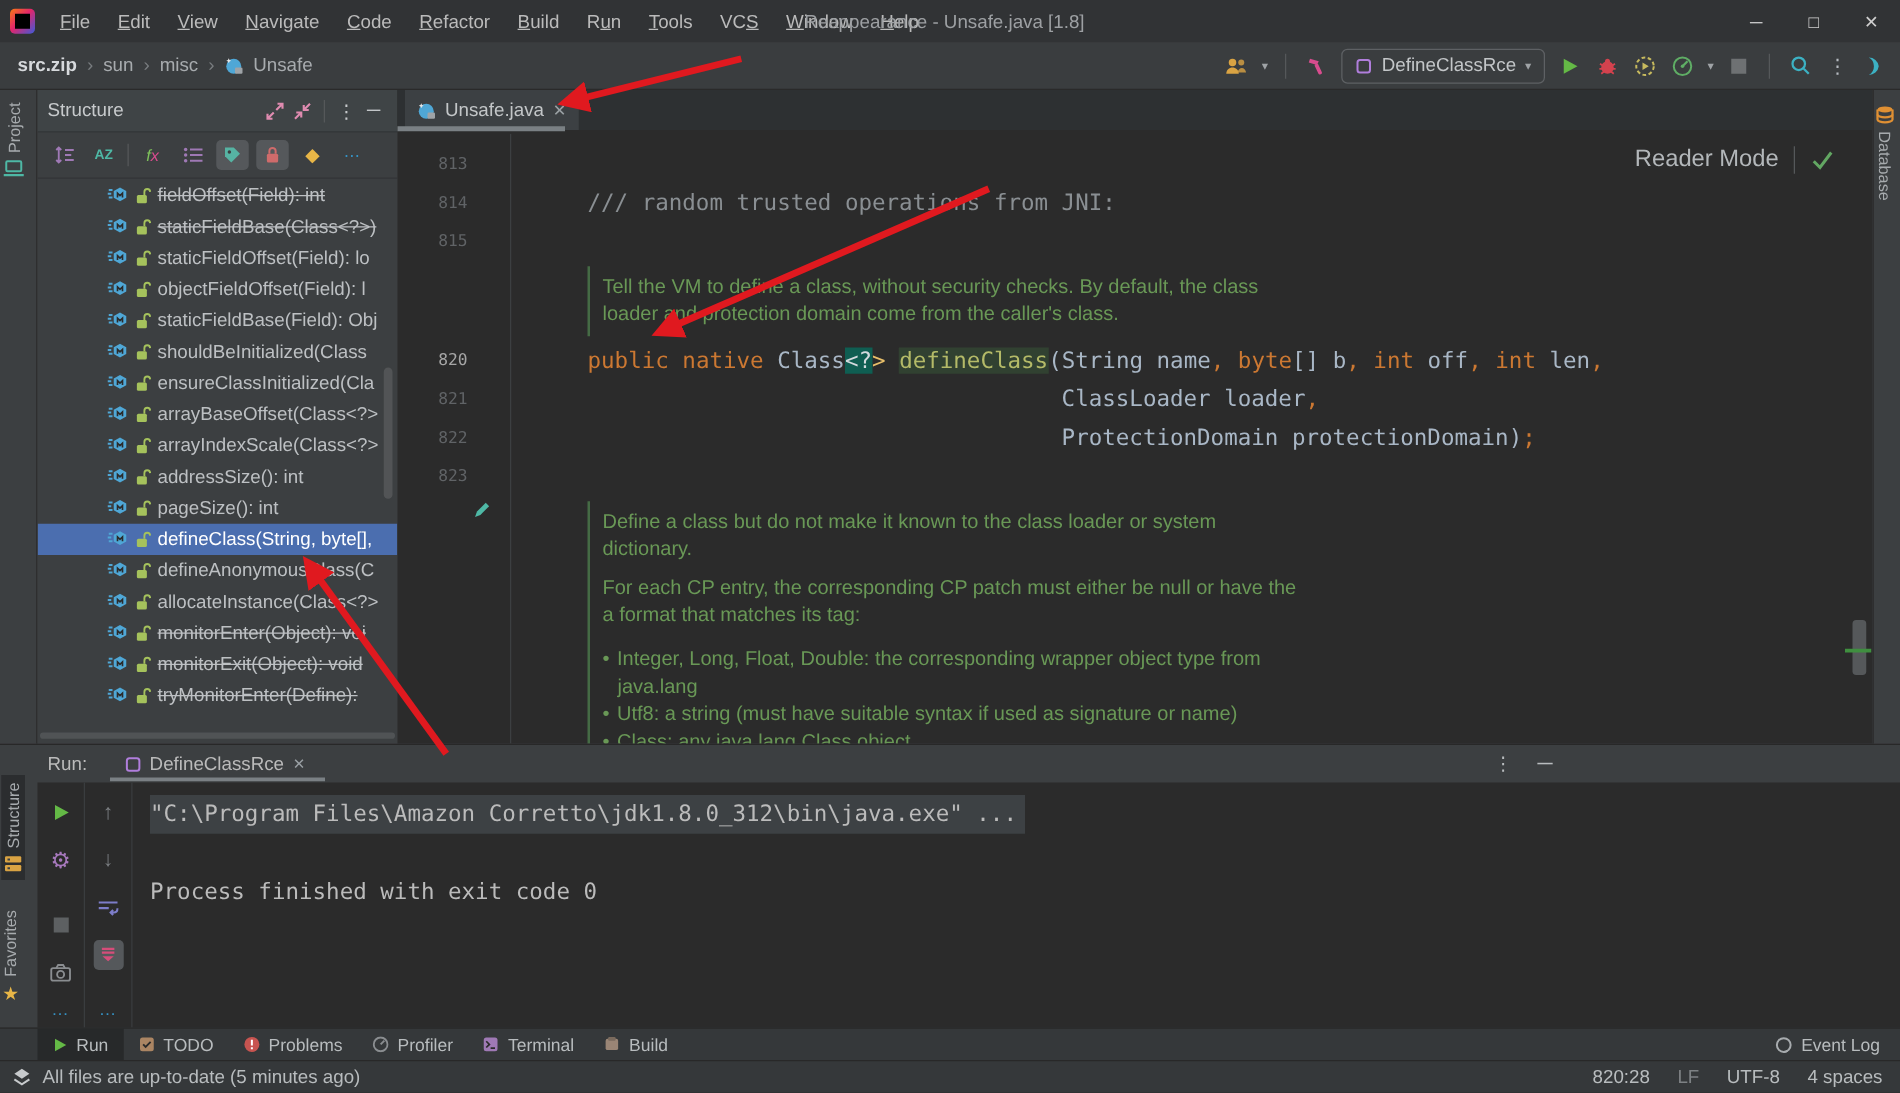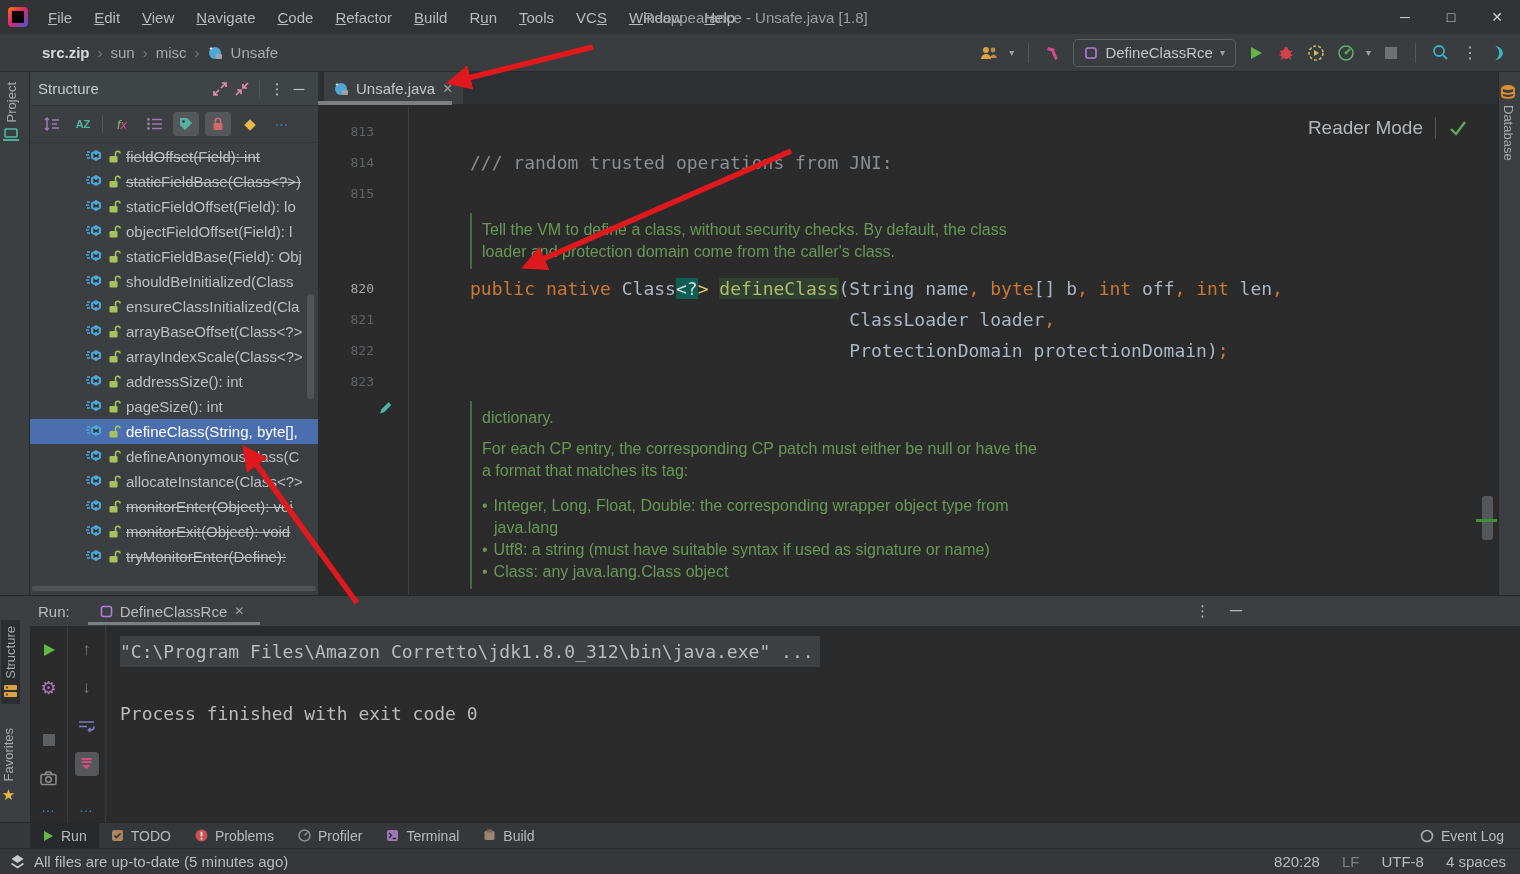--- a/index.html
+++ b/index.html
@@ -16,21 +16,21 @@
   #menubar { display:flex; gap:2px; }
   .menu-item { padding:4px 10px; cursor:default; }
   .menu-item u { text-decoration:underline; }
   #win-title { position:absolute; left:50%; transform:translateX(-52%); color:#9da0a3; }
   #win-controls { position:absolute; right:0; top:0; height:34px; display:flex; }
   .win-btn { width:46px; height:34px; display:flex; align-items:center; justify-content:center;
     color:#cfcfcf; font-size:14px; }
 
   
   #toprow { position:absolute; left:0; top:34px; width:1520px; height:38px; background:#3a3d3f;
-    border-bottom:1px solid #2a2a2a; display:flex; align-items:center; color:#bbbbbb; font-size:15px;padding-left:28px; }
+    border-bottom:1px solid #2a2a2a; display:flex; align-items:center; color:#bbbbbb; font-size:15px; }
   #breadcrumbs { display:flex; align-items:center; margin-left:14px; gap:8px; }
   .crumb { color:#a7abae; }
   .crumb.first { color:#d6d9dc; font-weight:bold; }
   .crumb-sep { color:#787c7f; }
   #toolbar-right { position:absolute; right:10px; display:flex; align-items:center; gap:10px; }
   .tb-icon { width:20px; height:20px; display:flex; align-items:center; justify-content:center; }
   .tb-divider { width:1px; height:20px; background:#55585a; margin:0 4px; }
   #run-combo { display:flex; align-items:center; gap:7px; border:1px solid #5e6164; border-radius:5px;
     height:28px; padding:0 10px; color:#c3c6c8; }
   .caret { color:#9fa3a6; font-size:10px; }
@@ -569,20 +569,21 @@
             </div>
             <div class="code-row">
               <div class="lnum">822</div>
               <div class="code-text"><span class="tk-pl">                                   ProtectionDomain protectionDomain)</span><span class="tk-comma">;</span></div>
             </div>
             <div class="code-row">
               <div class="lnum">823</div>
               <div class="code-text"></div>
             </div>
             <div class="doc-block">
+              <div class="doc-line">Define a class but do not make it known to the class loader or system</div>
               <div class="doc-line">dictionary.</div>
               <div class="doc-line gap8">For each CP entry, the corresponding CP patch must either be null or have the</div>
               <div class="doc-line">a format that matches its tag:</div>
               <div class="doc-line gap12"><span class="doc-bullet">•</span>Integer, Long, Float, Double: the corresponding wrapper object type from</div>
               <div class="doc-line indent">java.lang</div>
               <div class="doc-line"><span class="doc-bullet">•</span>Utf8: a string (must have suitable syntax if used as signature or name)</div>
               <div class="doc-line"><span class="doc-bullet">•</span>Class: any java.lang.Class object</div>
             </div>
           </div>
         <div id="gutter-pencil">

